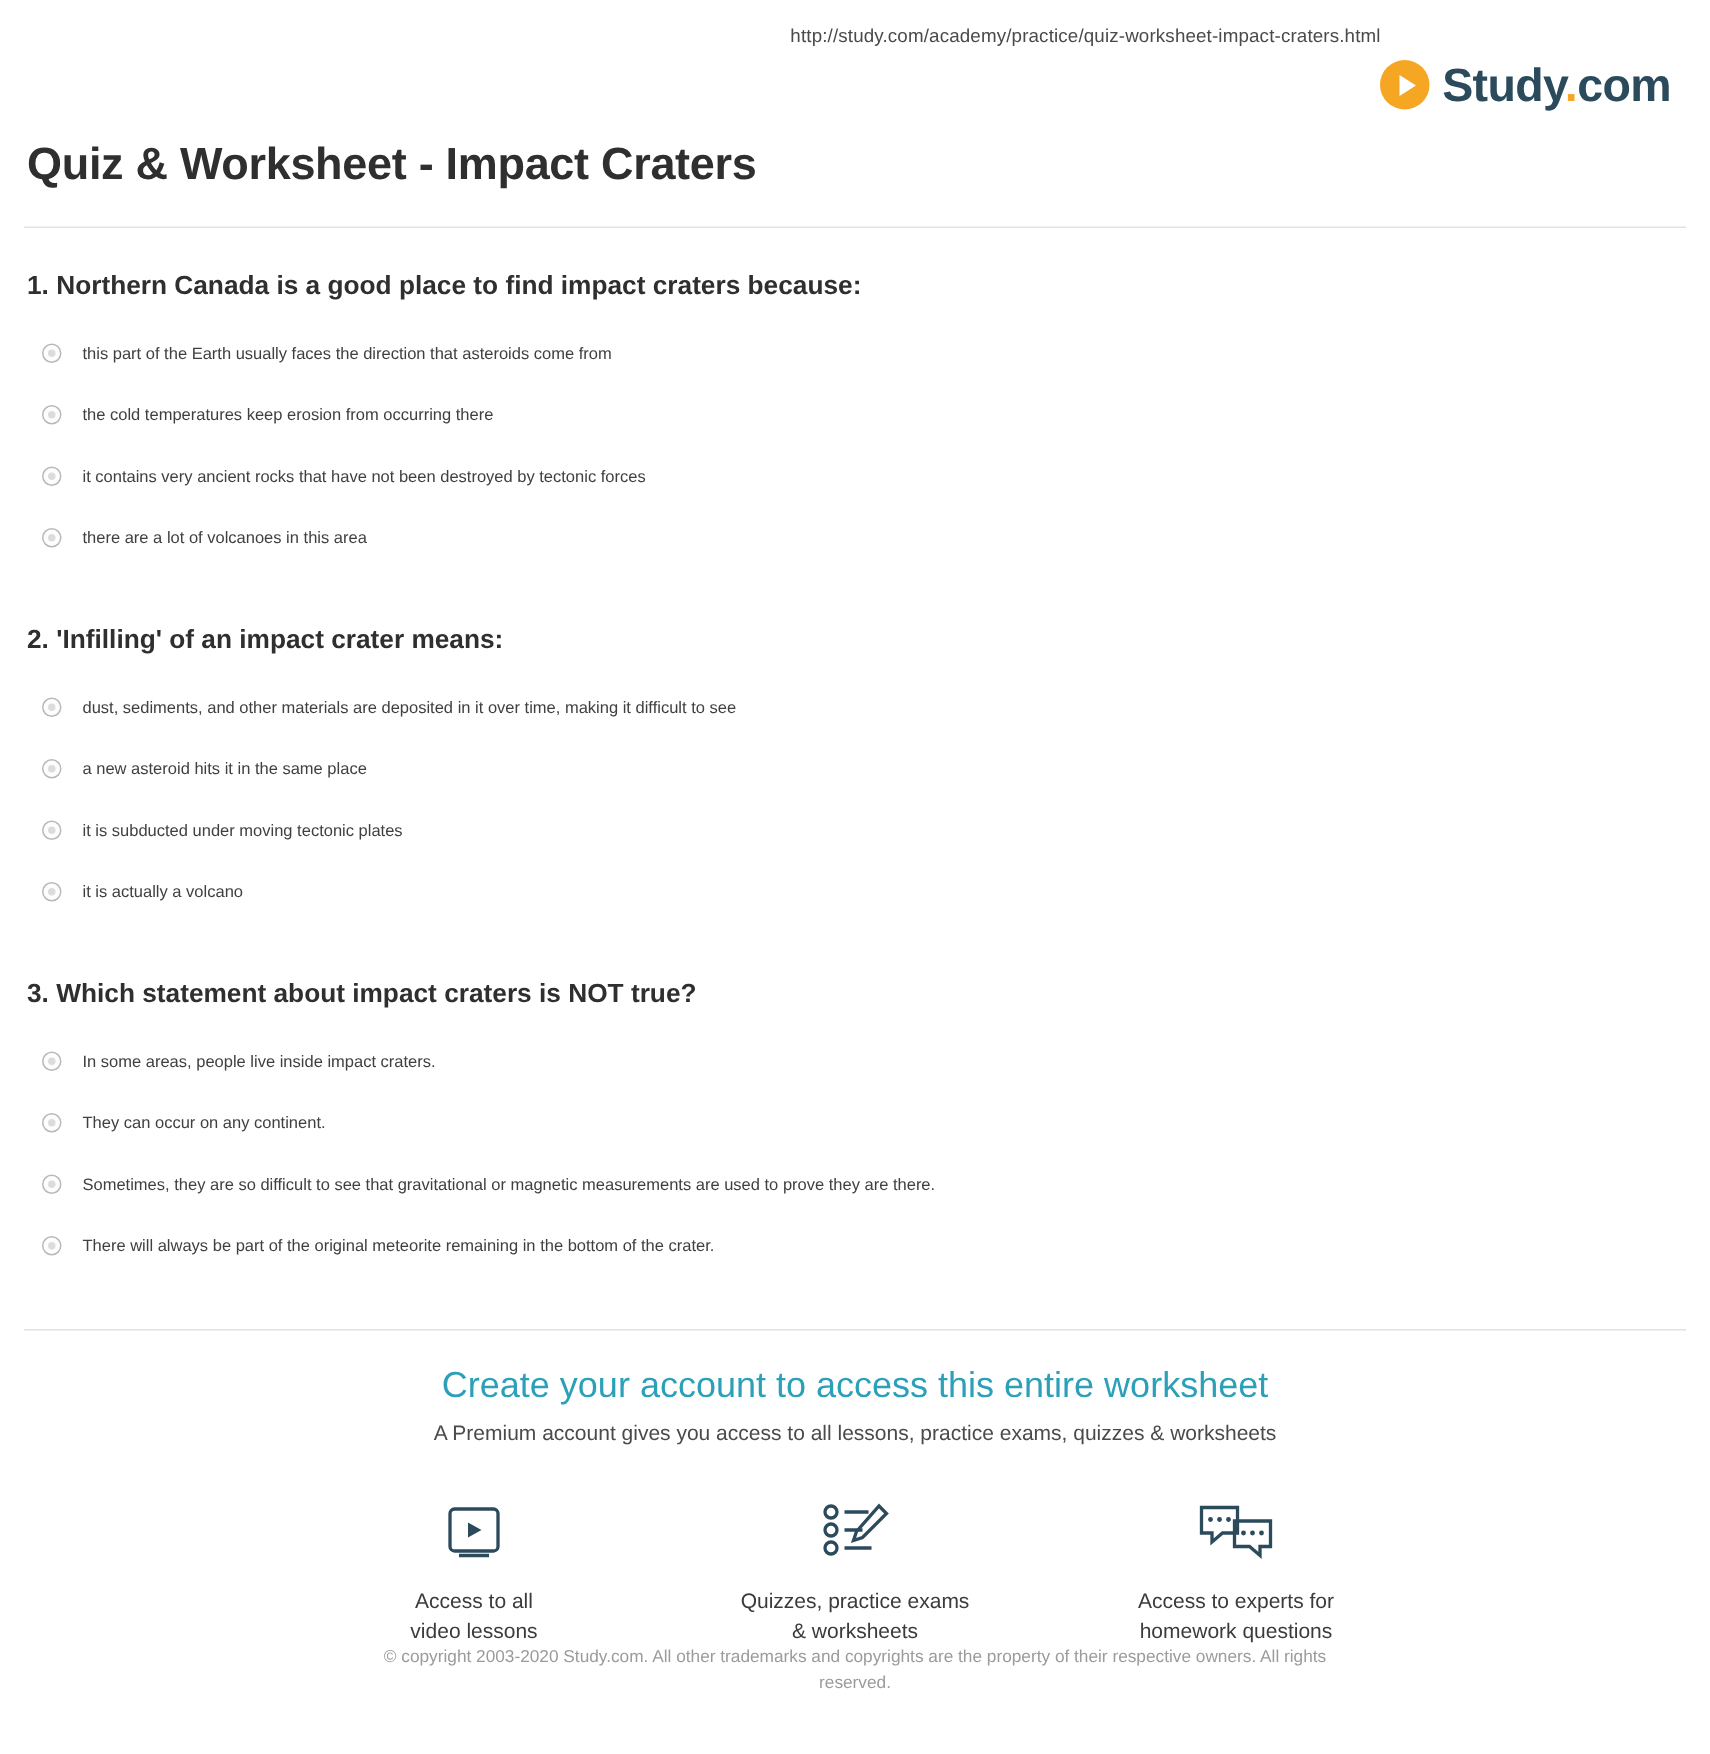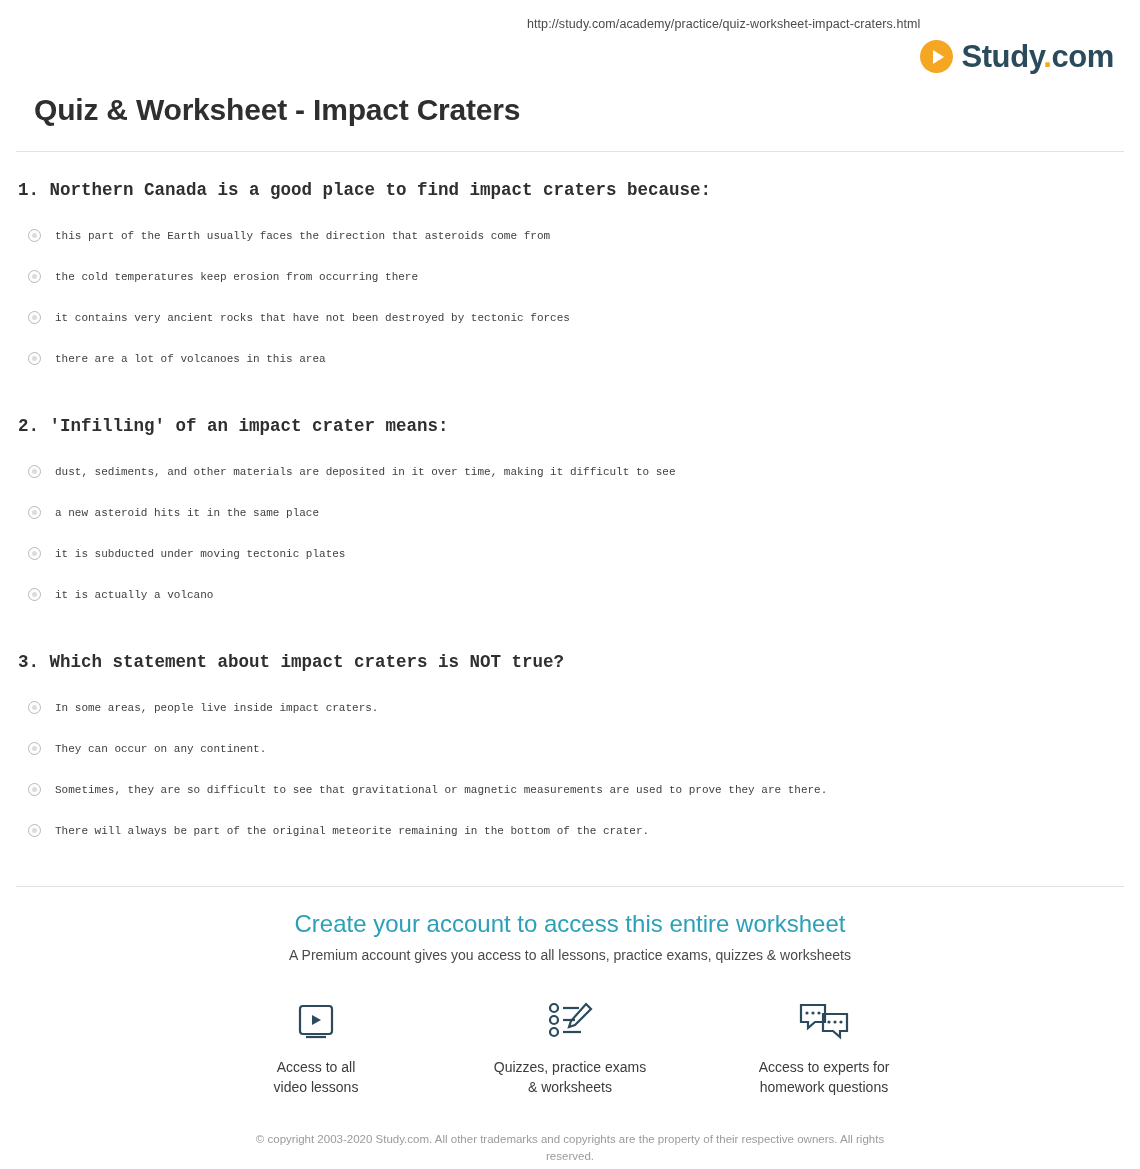--- a/index.html
+++ b/index.html
@@ -67,32 +67,32 @@
     line-height: 33px;
   }
   .logo-text .dot { color: #f5a623; }
   .logo-text .com { color: #2b4a5c; }
 
   
   h1.page-title {
     font-size: 30px;
     font-weight: bold;
     color: #2f2f2f;
-    margin: 14px 0 24px 16px;
+    margin: 14px 0 24px 0;
     padding: 0 0 0 2px;
     letter-spacing: -0.2px;
   }
   .rule {
     border: 0;
     border-top: 1px solid #e2e2e2;
     margin: 0 0 0 0;
   }
 
   
-  .questions { padding-top: 26px; font-family: Liberation Mono, monospace; }
+  .questions { padding-top: 26px; }
   .question-block { margin-bottom: 34px; }
   .question-text {
     font-size: 17.5px;
     font-weight: bold;
     color: #2f2f2f;
     margin: 0 0 14px 2px;
     line-height: 24px;
   }
   .choice {
     display: flex;
@@ -165,21 +165,20 @@
     color: #2b4a5c;
   }
   .feature-label {
     margin-top: 10px;
     font-size: 14px;
     color: #3b3b3b;
     line-height: 20px;
     white-space: pre-line;
   }
   .copyright {
-    margin-top: 34px;
     font-size: 11.5px;
     color: #9b9b9b;
     line-height: 17px;
     padding: 0 220px;
   }
 </style>
 </head>
 <body>
 
 <div class="page">

